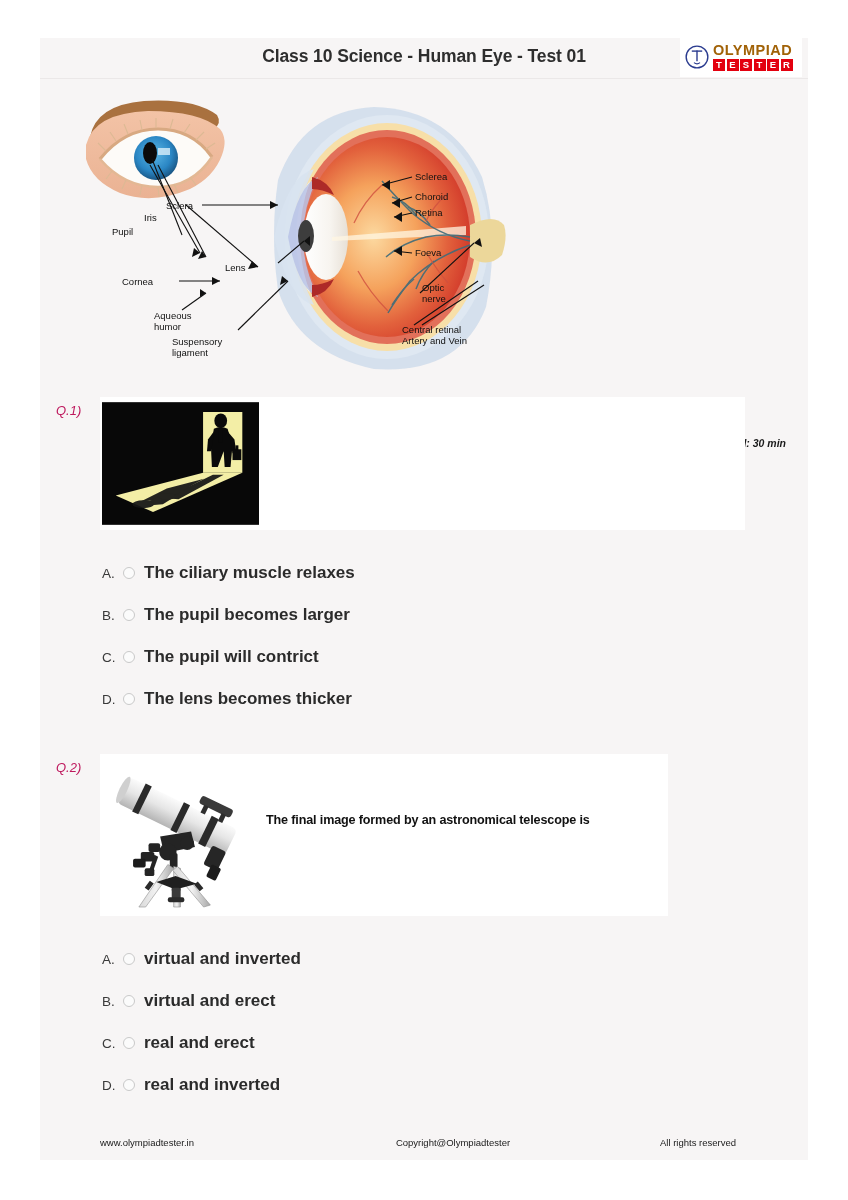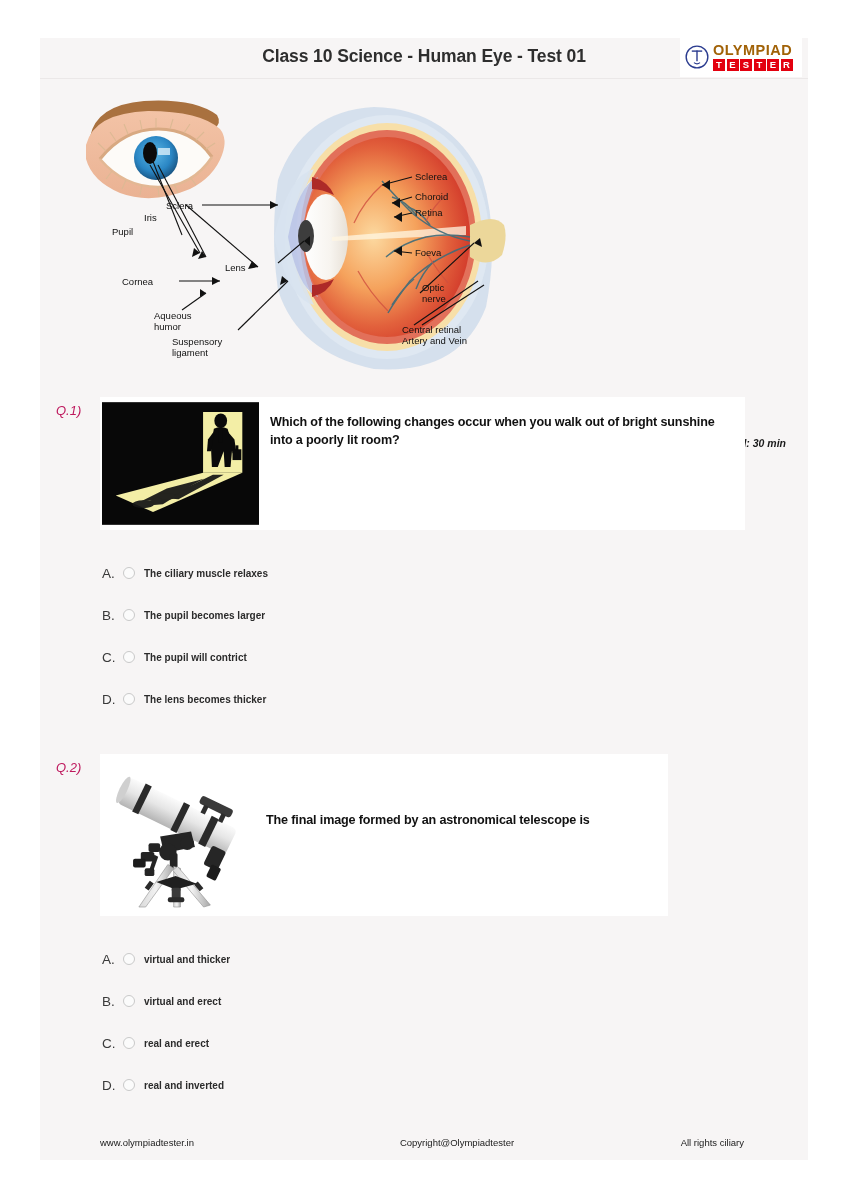--- a/index.html
+++ b/index.html
@@ -141,29 +141,29 @@
   .radio {
     width: 10px;
     height: 10px;
     border: 1px solid #c9c9c9;
     border-radius: 50%;
     background: #fbfbfb;
     flex: none;
   }
   .option-text {
     margin-left: 9px;
-    font-size: 10px;
+    font-size: 17px;
     font-weight: bold;
     color: #2b2b2b;
   }
   
   .footer {
     position: absolute;
     left: 0;
-    right: 4px;
+    right: 12px;
     bottom: 12px;
     display: flex;
     font-size: 9.5px;
     color: #1a1a1a;
   }
   .footer-left { width: 300px; text-align: left; padding-left: 60px; box-sizing: border-box; }
   .footer-center { flex: 1; text-align: center; }
   .footer-right { width: 230px; text-align: right; padding-right: 60px; box-sizing: border-box; }
 </style>
 </head>
@@ -368,21 +368,20 @@
           <path d="M136 44 L139 44 L139 49 L136 49 Z"></path>
         </g>
         <g fill="#151515" opacity="0.93">
           <path d="M113 74 L124 74 L78 99 L64 98 Z"></path>
           <path d="M104 78 Q92 84 80 92 L58 100 L40 101 L66 88 Z"></path>
           <path d="M78 94 L62 104 L38 106 L56 97 Z"></path>
           <ellipse cx="42" cy="104" rx="11" ry="4"></ellipse>
           <ellipse cx="66" cy="96" rx="9" ry="3.4"></ellipse>
         </g>
       </svg>
-      <div class="q-text">Which of the following changes occur when you walk out of bright sunshine into a poorly lit room?</div>
     </div>
 
     <div class="options">
       <div class="option">
         <span class="option-letter">A.</span>
         <span class="radio"></span>
         <span class="option-text">The ciliary muscle relaxes</span>
       </div>
       <div class="option">
         <span class="option-letter">B.</span>
@@ -467,21 +466,21 @@
           <rect x="28" y="102" width="13" height="9" rx="2"></rect>
         </g>
       </svg>
       <div class="q-text">The final image formed by an astronomical telescope is</div>
     </div>
 
     <div class="options">
       <div class="option">
         <span class="option-letter">A.</span>
         <span class="radio"></span>
-        <span class="option-text">virtual and thicker</span>
+        <span class="option-text">virtual and inverted</span>
       </div>
       <div class="option">
         <span class="option-letter">B.</span>
         <span class="radio"></span>
         <span class="option-text">virtual and erect</span>
       </div>
       <div class="option">
         <span class="option-letter">C.</span>
         <span class="radio"></span>
         <span class="option-text">real and erect</span>
@@ -490,16 +489,16 @@
         <span class="option-letter">D.</span>
         <span class="radio"></span>
         <span class="option-text">real and inverted</span>
       </div>
     </div>
   </div>
 
   <div class="footer">
     <div class="footer-left">www.olympiadtester.in</div>
     <div class="footer-center">Copyright@Olympiadtester</div>
-    <div class="footer-right">All rights ciliary</div>
+    <div class="footer-right">All rights reserved</div>
   </div>
 
 </div>
 
 </body></html>

